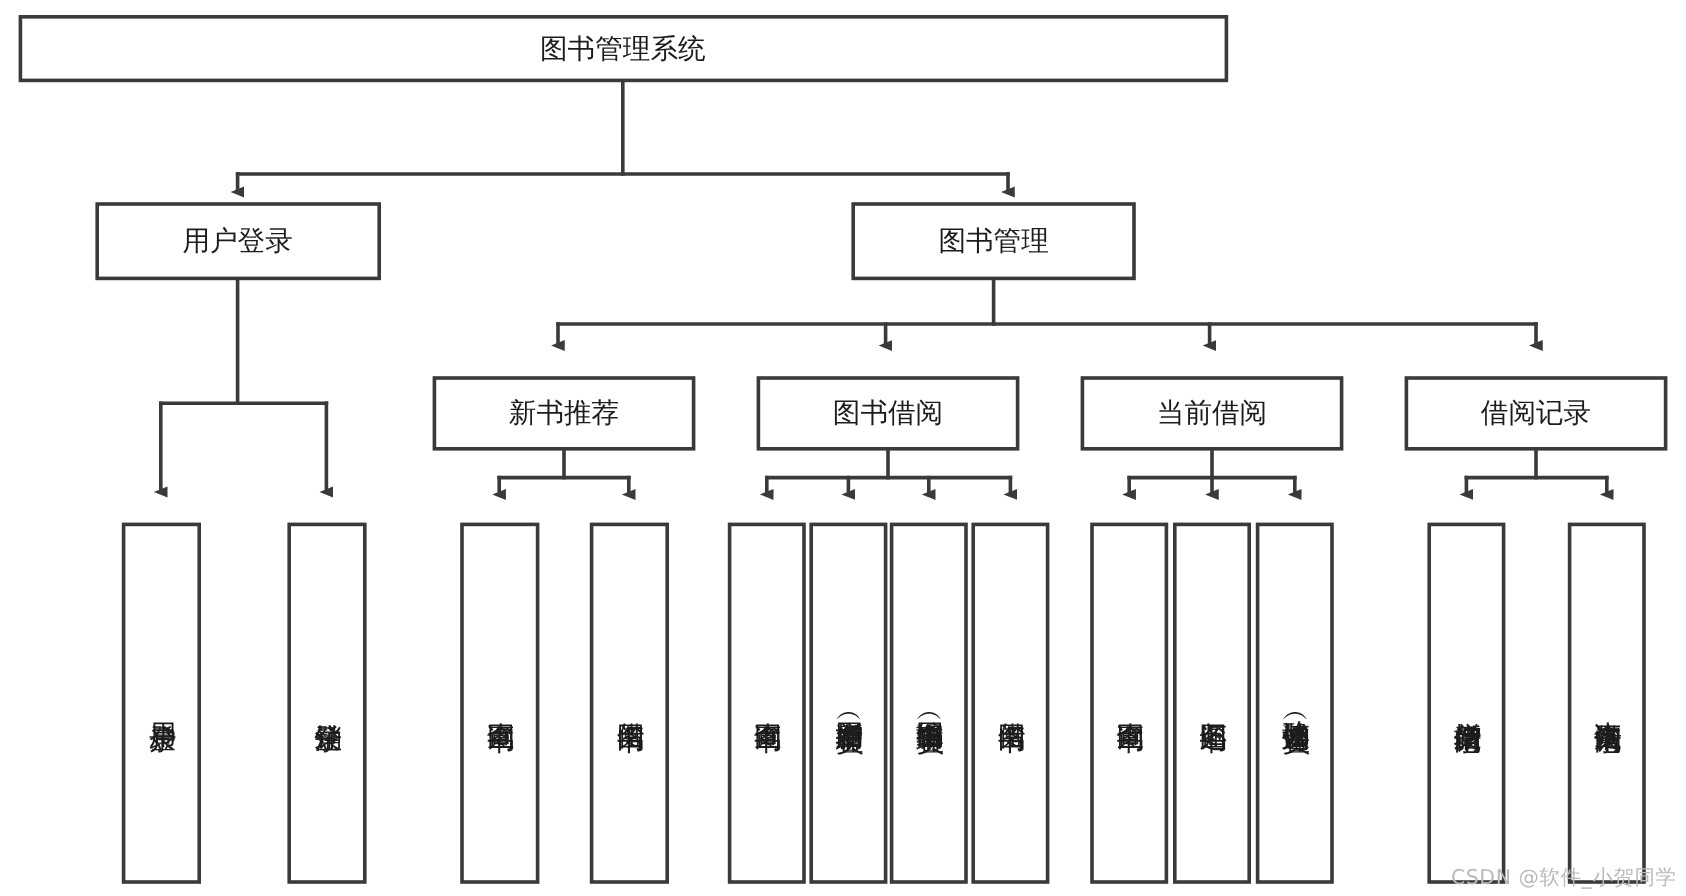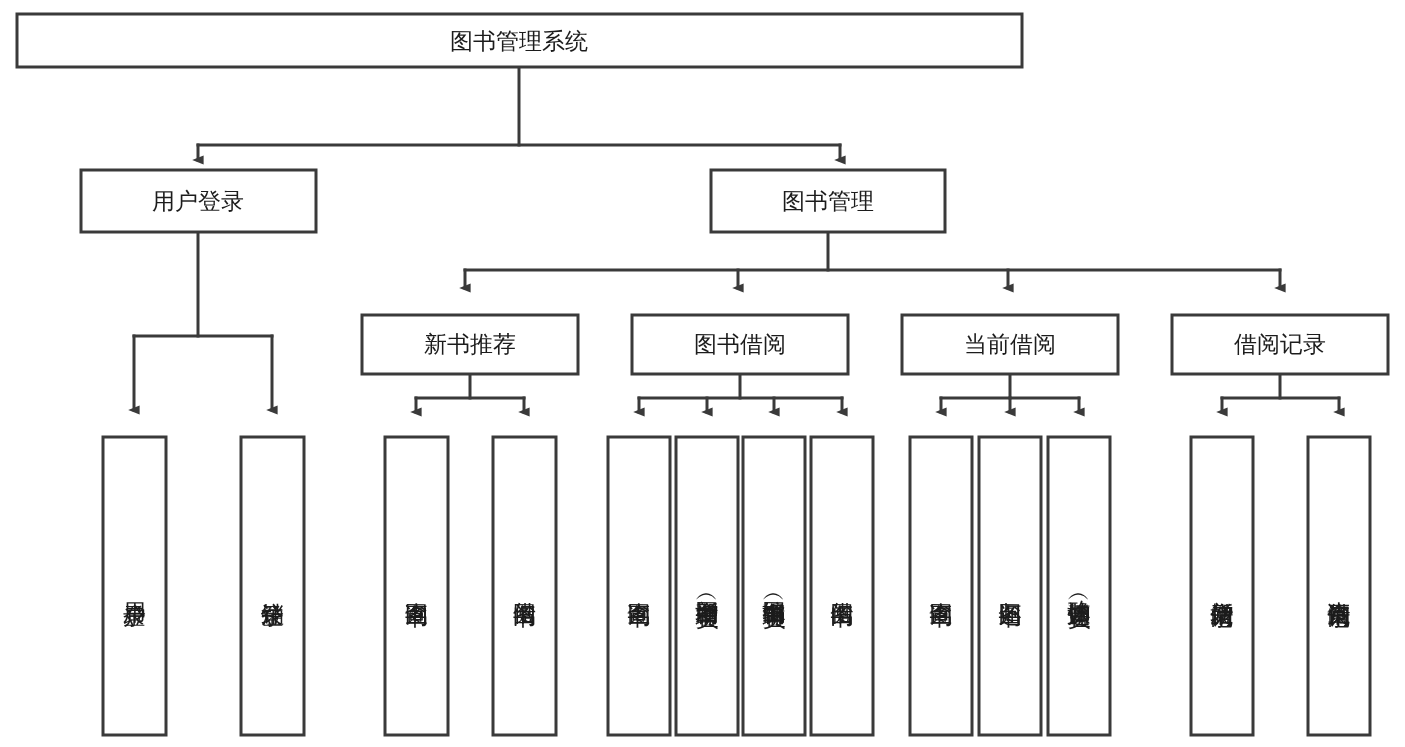--- a/index.html
+++ b/index.html
@@ -200,13 +200,14 @@
     <span class="vlabel">确认归还（管理员）</span>
   </div>
 
   <div class="vlabel-wrap" style="left:1191px;top:437px;width:62px;height:298px;">
     <span class="vlabel">新增借阅记录</span>
   </div>
   <div class="vlabel-wrap" style="left:1308px;top:437px;width:62px;height:298px;">
     <span class="vlabel">查询借阅记录</span>
   </div>
 
+  <div id="watermark">CSDN @软件_小贺同学</div>
 </div>
 
 </body></html>

